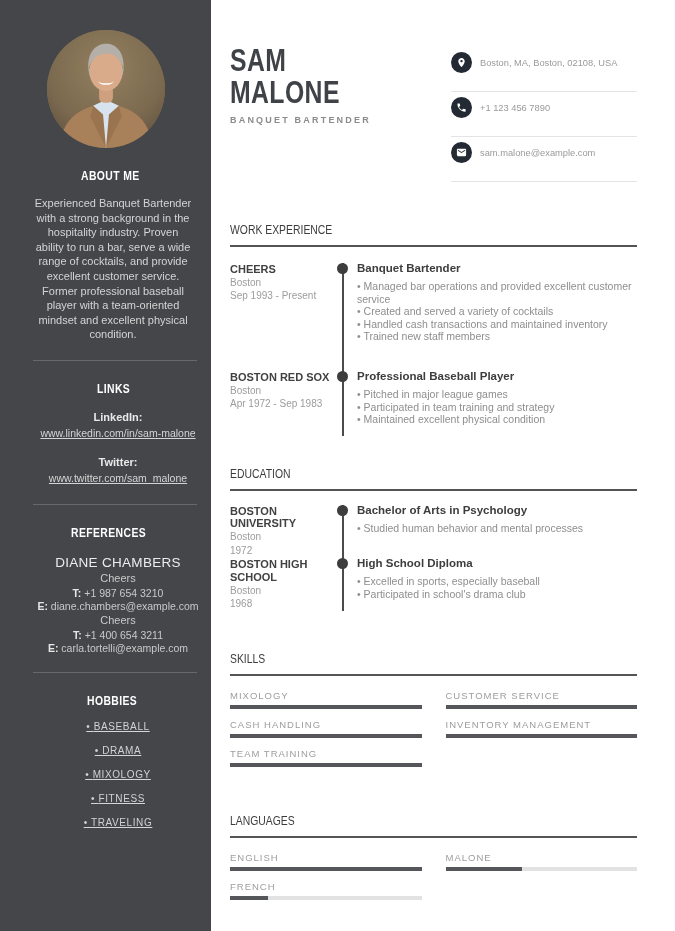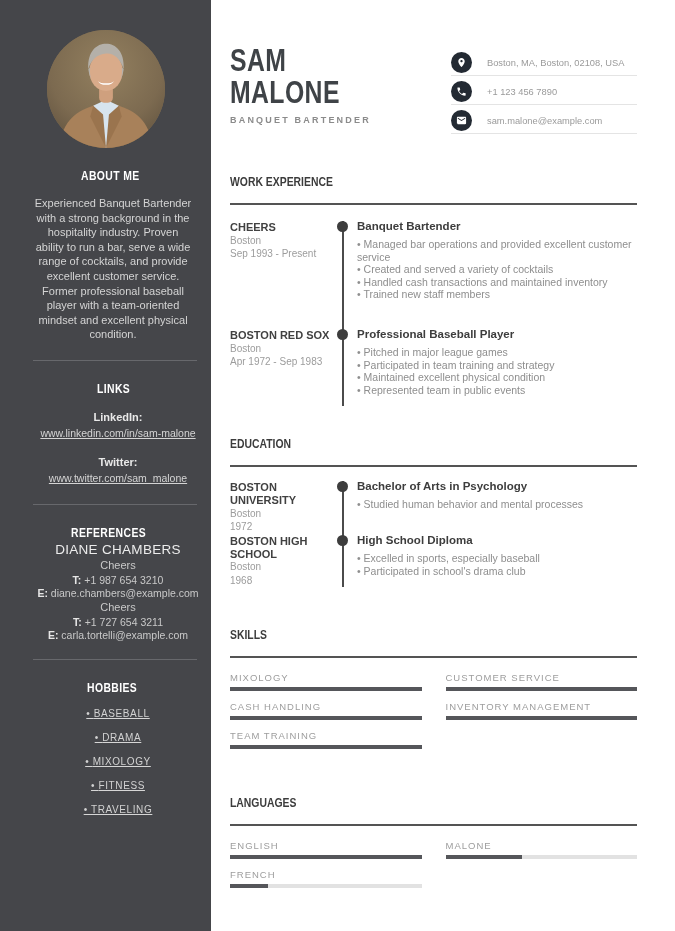--- a/index.html
+++ b/index.html
@@ -10,41 +10,41 @@
   
   .sidebar { width:211px; min-width:211px; background:#45464a; color:#d6d6d6; padding:30px 8px 20px 33px;text-align:center; }
   .photo-wrap { width:118px; height:118px; border-radius:50%; overflow:hidden; margin:0 auto 0 14px; background:#7a684f; }
   .photo-wrap svg { display:block; width:100%; height:100%; }
   .cond { display:inline-block; transform:scaleX(0.8); transform-origin:left center; white-space:nowrap; }
   .side-title { color:#ffffff; font-size:13px; font-weight:bold; letter-spacing:0.5px; margin-top:20px; }
   .about-text { font-size:11px; line-height:14.6px; color:#d4d4d4; margin-top:13px; padding-right:10px; }
   .side-divider { border:none; border-top:1px solid #67686c; margin:18px 6px 0 0; }
   .link-label { font-size:11px; font-weight:bold; color:#e9e9e9; margin-top:15px; }
   .link-url { display:inline-block; font-size:10.5px; color:#d4d4d4; text-decoration:underline; margin-top:2px; cursor:pointer; }
-  .ref-name { font-size:13.5px; color:#ececec; font-weight:normal; letter-spacing:0.3px; margin-top:2px; }
+  .ref-name { font-size:13.5px; color:#ececec; font-weight:normal; letter-spacing:0.3px; margin-top:15px; }
   .ref-company { font-size:11px; color:#c9c9c9; margin-top:2px; }
   .ref-line { font-size:10.5px; color:#c9c9c9; margin-top:3px; }
   .ref-line .lbl { font-weight:bold; color:#e6e6e6; }
   .hobby-list { list-style:none; margin-top:10px;text-decoration:underline; }
   .hobby-list li { font-size:10px; letter-spacing:0.6px; color:#d2d2d2; margin-top:13px; }
   .hobby-list li::before { content:"• "; color:#d2d2d2; }
 
   
   .main { flex:1; background:#ffffff; padding:45px 38px 0 19px; }
   .header-row { display:flex; justify-content:space-between; }
   .name { font-size:31px; line-height:1.04; font-weight:bold; color:#3f4347; letter-spacing:0.5px;
           transform:scaleX(0.8); transform-origin:left top; width:150px; }
   .job-title { font-size:9px; font-weight:bold; letter-spacing:2.2px; color:#8b8b8b; margin-top:6px; }
   .contact { width:186px; margin-top:4px; }
-  .contact-row { display:flex; align-items:center; gap:15px; border-bottom:1px solid #e4e4e4; padding:3px 0 2px; margin-bottom:2px; }
+  .contact-row { display:flex; align-items:center; gap:8px; border-bottom:1px solid #e4e4e4; padding:3px 0 18px; margin-bottom:2px; }
   .icon-circle { width:21px; height:21px; min-width:21px; border-radius:50%; background:#232a33; display:flex; align-items:center; justify-content:center; }
   .icon-circle svg { width:11px; height:11px; fill:#ffffff; }
   .contact-text { font-size:9.3px; color:#9a9a9a; }
 
-  .section-title { font-size:13px; font-weight:bold; color:#3c3c3c; border-bottom:2px solid #545454; padding-bottom:14px; }
+  .section-title { font-size:13px; font-weight:normal; color:#3c3c3c; border-bottom:2px solid #545454; padding-bottom:8px; }
   .sec-work .section-title { margin-top:38px; }
   .sec-edu .section-title { margin-top:30px; }
   .sec-skills .section-title { margin-top:40px; }
   .sec-lang .section-title { margin-top:46px; }
 
   .entries { margin-top:16px; }
   .entry { display:grid; grid-template-columns:112px 1fr; }
   .entry-left { padding-right:10px; }
   .company { font-size:11px; font-weight:bold; color:#414141; line-height:1.15; }
   .meta { font-size:10px; color:#9c9c9c; line-height:1.35; }
@@ -112,21 +112,21 @@
 
     <div>
       <div class="ref-name">DIANE CHAMBERS</div>
       <div class="ref-company">Cheers</div>
       <div class="ref-line"><span class="lbl">T:</span> <span>+1 987 654 3210</span></div>
       <div class="ref-line" style="margin-top:1px"><span class="lbl">E:</span> <span>diane.chambers@example.com</span></div>
     </div>
 
     <div>
       <div class="ref-company">Cheers</div>
-      <div class="ref-line"><span class="lbl">T:</span> <span>+1 727 654 3211</span></div>
+      <div class="ref-line"><span class="lbl">T:</span> <span>+1 400 654 3211</span></div>
       <div class="ref-line" style="margin-top:1px"><span class="lbl">E:</span> <span>carla.tortelli@example.com</span></div>
     </div>
 
     <hr class="side-divider">
 
     <h2 class="side-title"><span class="cond">HOBBIES</span></h2>
     <ul class="hobby-list">
       <li>BASEBALL</li>
       <li>DRAMA</li>
       <li>MIXOLOGY</li>
@@ -197,21 +197,20 @@
             <div class="company">BOSTON RED SOX</div>
             <div class="meta">Boston</div>
             <div class="meta">Apr 1972 - Sep 1983</div>
           </div>
           <div class="entry-right">
             <div class="role">Professional Baseball Player</div>
             <ul class="bullets">
               <li>Pitched in major league games</li>
               <li>Participated in team training and strategy</li>
               <li>Maintained excellent physical condition</li>
-              <li>Represented team in public events</li>
             </ul>
           </div>
         </div>
 
       </div>
     </section>
 
     <section class="sec-edu">
       <h3 class="section-title"><span class="cond">EDUCATION</span></h3>
       <div class="entries" style="margin-top:14px">

